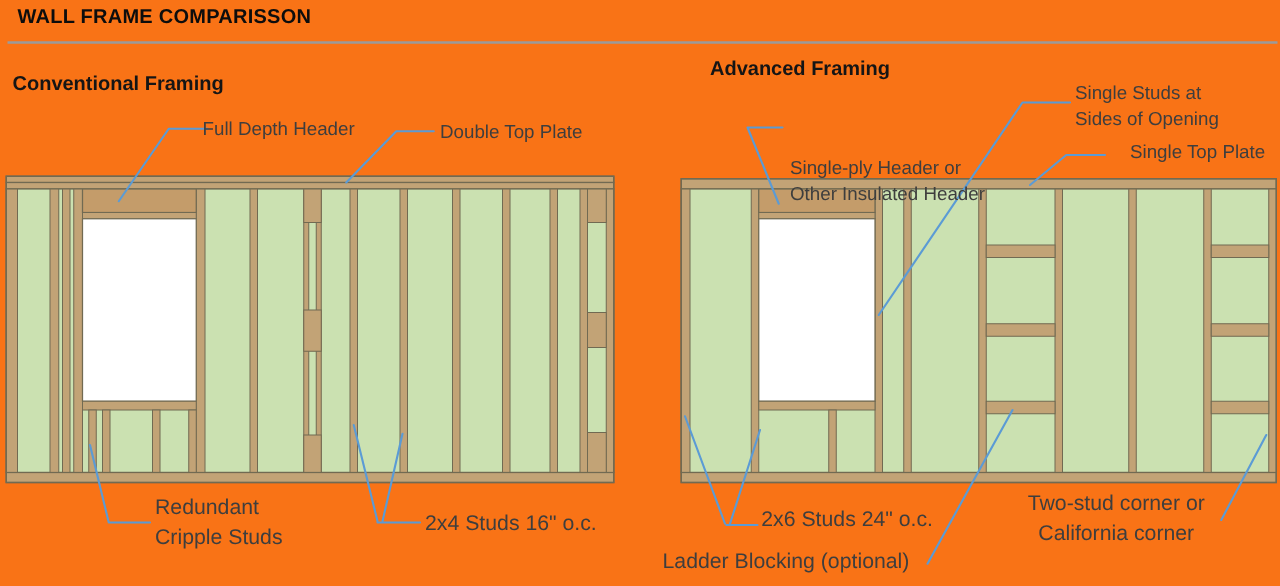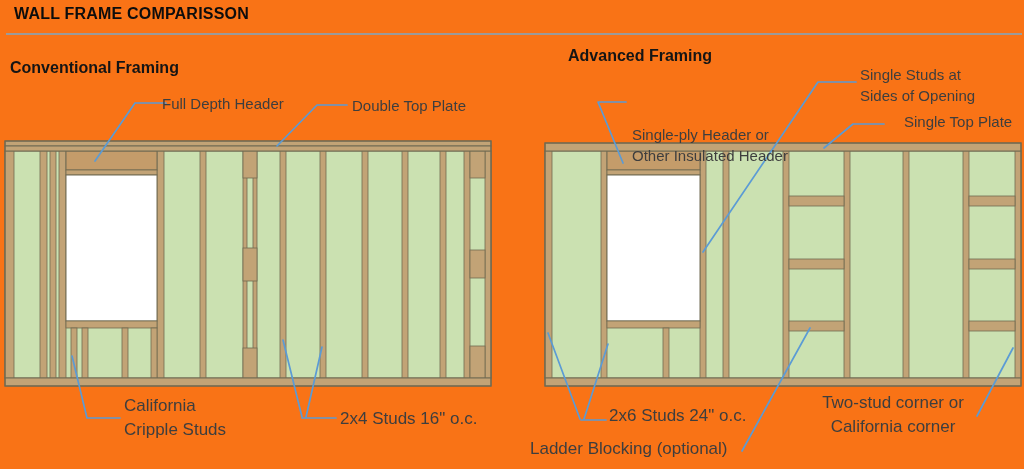--- a/index.html
+++ b/index.html
@@ -100,21 +100,21 @@
       <polyline points="977,416 1013,348" fill="none" stroke="#5b9bd5" stroke-width="1.7" stroke-linecap="round" stroke-linejoin="round"></polyline>
     </svg>
   <div id="labels">
       <div class="lbl sm" style="left: 162px; top: 93px;">
         <div>Full Depth Header</div>
       </div>
       <div class="lbl sm" style="left: 352px; top: 95px;">
         <div>Double Top Plate</div>
       </div>
       <div class="lbl lg" style="left: 124px; top: 394px;">
-        <div>California</div>
+        <div>Redundant</div>
         <div>Cripple Studs</div>
       </div>
       <div class="lbl lg" style="left: 340px; top: 407px;">
         <div>2x4 Studs 16" o.c.</div>
       </div>
       <div class="lbl sm" style="left: 632px; top: 86px; margin-top: 38px;">
         <div>Single-ply Header or</div>
         <div>Other Insulated Header</div>
       </div>
       <div class="lbl sm" style="left: 860px; top: 64px;">

